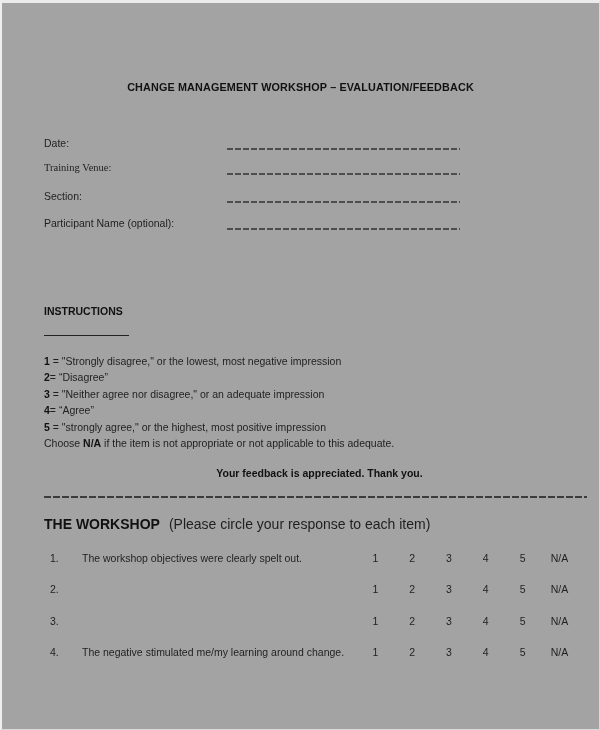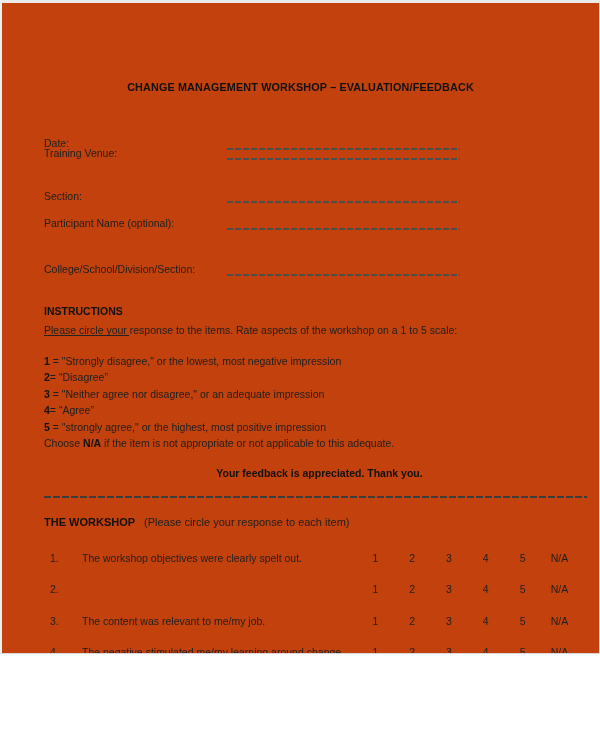--- a/index.html
+++ b/index.html
@@ -1,53 +1,53 @@
 <!DOCTYPE html>
 <html><head>
 <meta charset="utf-8">
 <style>
   html, body { margin:0; padding:0; background:#fff; }
   .page {
-    position:relative; width:600px; height:654px; box-sizing:border-box;
-    background:#c2410c;
+    position:relative; width:600px; height:730px; box-sizing:border-box;
+    background:#a3a3a3;
     border:1px solid #d9d9d9; border-top:3px solid #ebebeb; border-left:2px solid #efefef;
     font-family:"Liberation Sans", sans-serif; color:#1f1f1f;
     overflow:hidden;
   }
   .title {
     position:absolute; top:78px; left:0; width:100%; text-align:center;
     font-size:10.8px; font-weight:bold; letter-spacing:0.15px; color:#111;
   }
   .field-row { position:absolute; left:0; width:100%; height:17px; }
   .field-label { position:absolute; left:42px; top:0; font-size:10.5px; }
   .blank-line {
     position:absolute; left:225px; top:11px; width:233px; height:2px;
     background:repeating-linear-gradient(to right, #4e4e4e 0 6px, transparent 6px 8px);
   }
   .row-date    { top:134px;padding-left:10px; }
-  .row-venue   { top:144px; }
+  .row-venue   { top:159px;font-family:Liberation Serif, serif; }
   .row-campus  { top:187px; }
   .row-participant { top:214px; }
   .row-college { top:260px; }
 
   .instructions-heading {
     position:absolute; top:302px; left:42px; font-size:10.5px; font-weight:bold;
     padding-right:6px; padding-bottom:18px; border-bottom:1.5px solid #222; color:#111;
   }
   .instructions-intro { position:absolute; top:321px; left:42px; font-size:10.5px; }
   .scale-list { position:absolute; top:350px; left:42px; font-size:10.5px; line-height:16.4px; }
   .scale-num { font-weight:bold; color:#111; }
   .bold { font-weight:bold; color:#111; }
 
   .thanks { position:absolute; top:464px; left:0; width:100%; text-align:center; font-size:10.5px; font-weight:bold; color:#111;padding-left:19px; }
   .divider {
     position:absolute; top:493px; left:42px; width:543px; height:2px;
     background:repeating-linear-gradient(to right, #3c3c3c 0 7px, transparent 7px 9px);
   }
-  .workshop-heading { position:absolute; top:513px; left:42px; font-size:11px; }
+  .workshop-heading { position:absolute; top:513px; left:42px; font-size:14px; }
   .workshop-heading .heading-bold { font-weight:bold; color:#111; margin-right:9px; }
 
   .item-row { position:absolute; left:0; width:100%; height:14px; font-size:10.5px; }
   .row-item-0 { top:549px; }
   .row-item-1 { top:580px; }
   .row-item-2 { top:612px; }
   .row-item-3 { top:643px; }
   .item-num  { position:absolute; left:48px; top:0; }
   .item-text { position:absolute; left:80px; top:0; width:278px; white-space:nowrap; }
   .ratings { position:absolute; left:355px; top:0; width:221px; display:flex; }
@@ -69,27 +69,22 @@
     <div class="blank-line"></div>
   </div>
   <div class="field-row row-campus">
     <span class="field-label">Section:</span>
     <div class="blank-line"></div>
   </div>
   <div class="field-row row-participant">
     <span class="field-label">Participant Name (optional):</span>
     <div class="blank-line"></div>
   </div>
-  <div class="field-row row-college">
-    <span class="field-label">College/School/Division/Section:</span>
-    <div class="blank-line"></div>
-  </div>
 
   <div class="instructions-heading">INSTRUCTIONS</div>
-  <div class="instructions-intro">Please circle your response to the items. Rate aspects of the workshop on a 1 to 5 scale:</div>
 
   <div class="scale-list">
     <div><span class="scale-num">1</span><span> = "Strongly disagree," or the lowest, most negative impression</span></div>
     <div><span class="scale-num">2</span><span>= “Disagree”</span></div>
     <div><span class="scale-num">3</span><span> = "Neither agree nor disagree," or an adequate impression</span></div>
     <div><span class="scale-num">4</span><span>= “Agree”</span></div>
     <div><span class="scale-num">5</span><span> = "strongly agree," or the highest, most positive impression</span></div>
     <div><span>Choose </span><span class="bold">N/A</span><span> if the item is not appropriate or not applicable to this adequate.</span></div>
   </div>
 
@@ -120,21 +115,20 @@
       <span class="rating">2</span>
       <span class="rating">3</span>
       <span class="rating">4</span>
       <span class="rating">5</span>
       <span class="rating">N/A</span>
     </div>
   </div>
 
   <div class="item-row row-item-2">
     <span class="item-num">3.</span>
-    <span class="item-text">The content was relevant to me/my job.</span>
     <div class="ratings">
       <span class="rating">1</span>
       <span class="rating">2</span>
       <span class="rating">3</span>
       <span class="rating">4</span>
       <span class="rating">5</span>
       <span class="rating">N/A</span>
     </div>
   </div>
 

